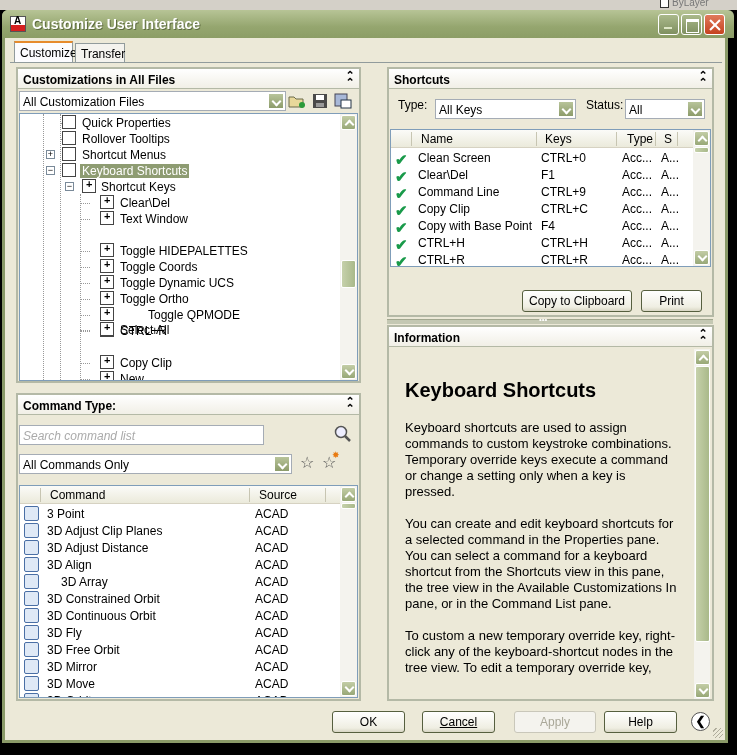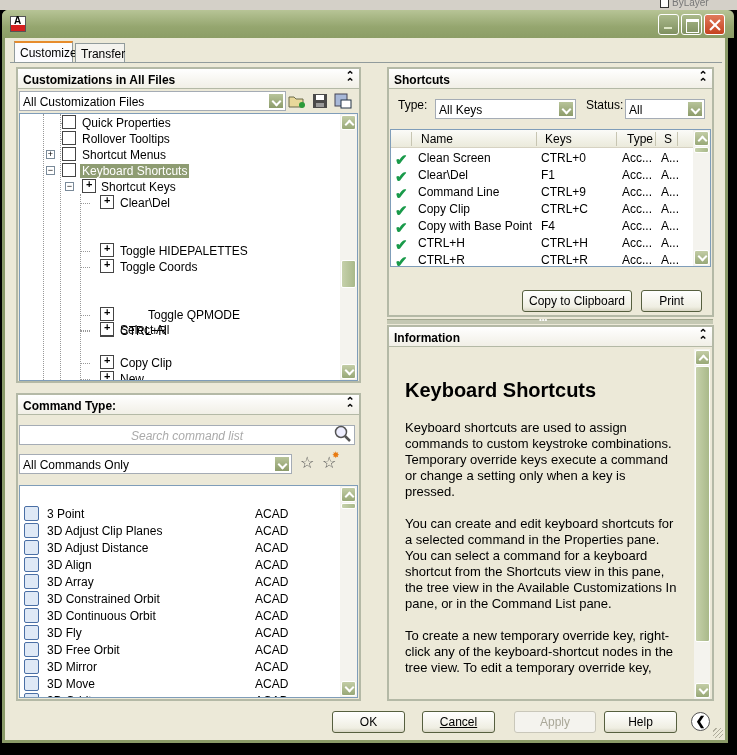--- a/index.html
+++ b/index.html
@@ -80,20 +80,21 @@
 <div class="topstrip">
   <div class="ts-box"></div>
   <span class="ts-text">ByLayer</span>
 </div>
 
 <div class="window">
   <div class="titlebar">
     <div class="title-icon">
         <span>A</span>
       </div>
+    <div class="title-text">Customize User Interface</div>
     <div class="tb-btn tb-min"></div>
     <div class="tb-btn tb-max"></div>
     <div class="tb-btn tb-close"></div>
   </div>
 
   <div class="tabs">
     <div class="tab active tab-customize">Customize</div>
     <div class="tab tab-transfer">Transfer</div>
   </div>
 
@@ -151,29 +152,44 @@
           <div class="expander" style="left:45px;">−</div>
           <div class="tree-icon key" style="left:62px;"></div>
           <span class="lbl" style="left:79px;">Shortcut Keys</span>
         </div>
 
         <div class="tree-row" style="left:0; top:81px; width:320px;">
             <div class="hline" style="left:60px; top:8px;"></div>
             <div class="tree-icon key" style="left:80px;"></div>
             <span class="lbl" style="left:98px;">Clear\Del</span>
           </div>
+        <div class="tree-row" style="left:0; top:97px; width:320px;">
+            <div class="hline" style="left:60px; top:8px;"></div>
+            <div class="tree-icon key" style="left:80px;"></div>
+            <span class="lbl" style="left:98px;">Text Window</span>
+          </div>
         <div class="tree-row" style="left:0; top:129px; width:320px;">
             <div class="hline" style="left:60px; top:8px;"></div>
             <div class="tree-icon key" style="left:80px;"></div>
             <span class="lbl" style="left:98px;">Toggle HIDEPALETTES</span>
           </div>
         <div class="tree-row" style="left:0; top:145px; width:320px;">
             <div class="hline" style="left:60px; top:8px;"></div>
             <div class="tree-icon key" style="left:80px;"></div>
             <span class="lbl" style="left:98px;">Toggle Coords</span>
+          </div>
+        <div class="tree-row" style="left:0; top:161px; width:320px;">
+            <div class="hline" style="left:60px; top:8px;"></div>
+            <div class="tree-icon key" style="left:80px;"></div>
+            <span class="lbl" style="left:98px;">Toggle Dynamic UCS</span>
+          </div>
+        <div class="tree-row" style="left:0; top:177px; width:320px;">
+            <div class="hline" style="left:60px; top:8px;"></div>
+            <div class="tree-icon key" style="left:80px;"></div>
+            <span class="lbl" style="left:98px;">Toggle Ortho</span>
           </div>
         <div class="tree-row" style="left:0; top:193px; width:320px;">
             <div class="hline" style="left:60px; top:8px;"></div>
             <div class="tree-icon key" style="left:80px;"></div>
             <span class="lbl" style="left:98px;margin-left:28px;">Toggle QPMODE</span>
           </div>
         <div class="tree-row" style="left:0; top:209px; width:320px;">
             <div class="hline" style="left:60px; top:8px;"></div>
             <div class="tree-icon key" style="left:80px;"></div>
             <span class="lbl" style="left:98px;">CTRL+R</span>
@@ -200,34 +216,41 @@
           <div class="sb-btn sb-down"></div>
         </div>
       </div>
     </div>
 
     <div class="pane" style="left:6px; top:330px; width:345px; height:308px;">
       <div class="pane-header">
         <span class="pane-title">Command Type:</span>
         <span class="collapse-icon">⌃<br>⌃</span>
       </div>
-      <div class="search-input" style="left:1px; top:30px; width:336px;text-align:center;">Search command list</div>
+      <div class="search-input" style="left:1px; top:30px; width:245px;">Search command list</div>
       <svg style="position:absolute; left:316px; top:30px;" width="18" height="18">
         <circle cx="7" cy="7" r="5.5" fill="#eef" stroke="#555" stroke-width="1.5"></circle>
           <line x1="11" y1="11" x2="16" y2="16" stroke="#555" stroke-width="2.5"></line>
       </svg>
       <div class="combo" style="left:1px; top:59px; width:273px;">
         <span class="val">All Commands Only</span>
         <span class="arrow"></span>
       </div>
       <span style="position:absolute; left:282px; top:58px; font-size:16px; color:#555;">☆</span>
       <span style="position:absolute; left:304px; top:58px; font-size:16px; color:#555;">☆</span>
       <span style="position:absolute; left:314px; top:55px; font-size:9px; color:#e87a10;">✸</span>
 
       <div class="listbox" style="left:1px; top:90px; width:339px; height:213px;">
+        <div class="grid-header">
+          <div class="col-sep" style="left:20px;"></div>
+          <span class="col-h" style="left:30px;">Command</span>
+          <div class="col-sep" style="left:229px;"></div>
+          <span class="col-h" style="left:239px;">Source</span>
+          <div class="col-sep" style="left:305px;"></div>
+        </div>
         <div class="grid-row" style="top:19px;">
             <div class="cmd-icon"></div>
             <span style="left:27px;">3 Point</span>
             <span style="left:235px;">ACAD</span>
           </div>
         <div class="grid-row" style="top:36px;">
             <div class="cmd-icon"></div>
             <span style="left:27px;">3D Adjust Clip Planes</span>
             <span style="left:235px;">ACAD</span>
           </div>
@@ -236,21 +259,21 @@
             <span style="left:27px;">3D Adjust Distance</span>
             <span style="left:235px;">ACAD</span>
           </div>
         <div class="grid-row" style="top:70px;">
             <div class="cmd-icon"></div>
             <span style="left:27px;">3D Align</span>
             <span style="left:235px;">ACAD</span>
           </div>
         <div class="grid-row" style="top:87px;">
             <div class="cmd-icon"></div>
-            <span style="left:27px;">3D Array</span>
+            <span style="left:41px;">3D Array</span>
             <span style="left:235px;">ACAD</span>
           </div>
         <div class="grid-row" style="top:104px;">
             <div class="cmd-icon"></div>
             <span style="left:27px;">3D Constrained Orbit</span>
             <span style="left:235px;">ACAD</span>
           </div>
         <div class="grid-row" style="top:121px;">
             <div class="cmd-icon"></div>
             <span style="left:27px;">3D Continuous Orbit</span>
@@ -380,21 +403,21 @@
 
     <div class="pane" style="left:377px; top:262px; width:327px; height:376px;">
       <div class="pane-header">
         <span class="pane-title">Information</span>
         <span class="collapse-icon">⌃<br>⌃</span>
       </div>
       <div class="info-content">
         <div class="info-title">Keyboard Shortcuts</div>
         <p class="info-p">Keyboard shortcuts are used to assign commands to custom keystroke combinations. Temporary override keys execute a command or change a setting only when a key is pressed.</p>
         <p class="info-p">You can create and edit keyboard shortcuts for a selected command in the Properties pane. You can select a command for a keyboard shortcut from the Shortcuts view in this pane, the tree view in the Available Customizations In pane, or in the Command List pane.</p>
-        <p class="info-p">To create a new temporary override key, right-click any of the keyboard-shortcut nodes in the tree view. To edit a temporary override key,</p>
+        <p class="info-p">To custom a new temporary override key, right-click any of the keyboard-shortcut nodes in the tree view. To edit a temporary override key,</p>
       </div>
       <div class="vscroll" style="top:22px; width:16px; right:2px;">
         <div class="sb-btn sb-up"></div>
         <div class="sb-thumb" style="top:17px; height:276px;"></div>
         <div class="sb-btn sb-down"></div>
       </div>
     </div>
   </div>
 
   <div class="btn" style="left:327px; top:701px; width:73px;">OK</div>

